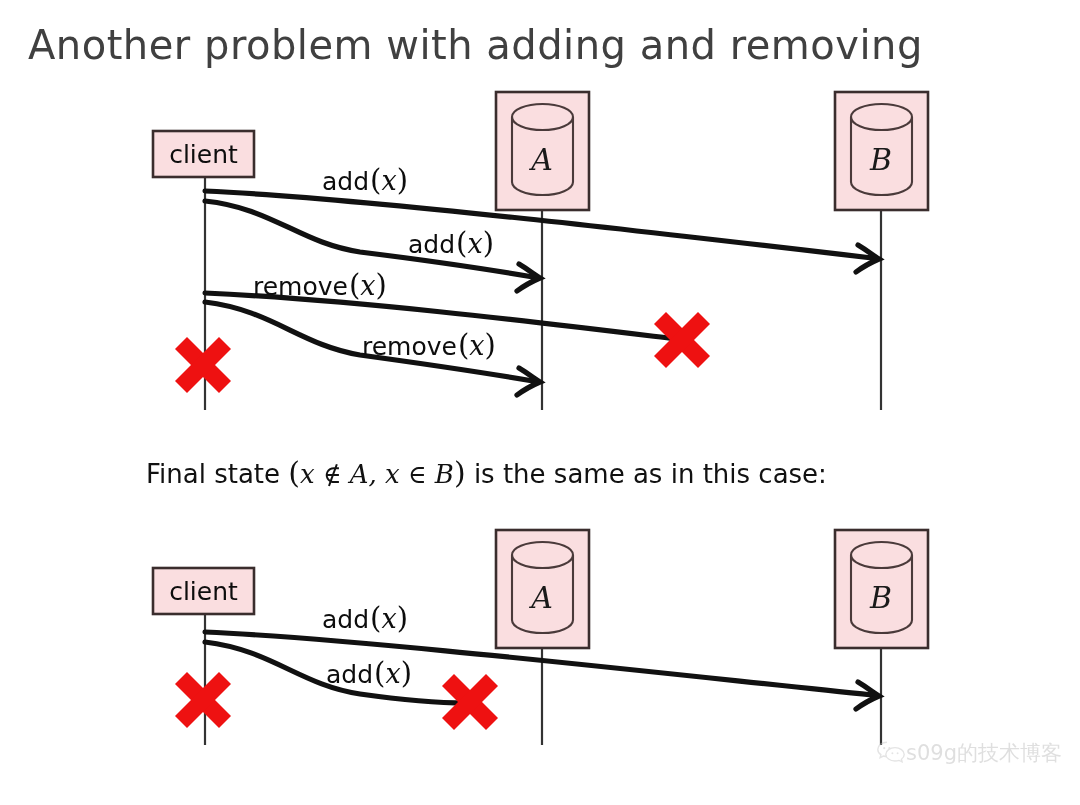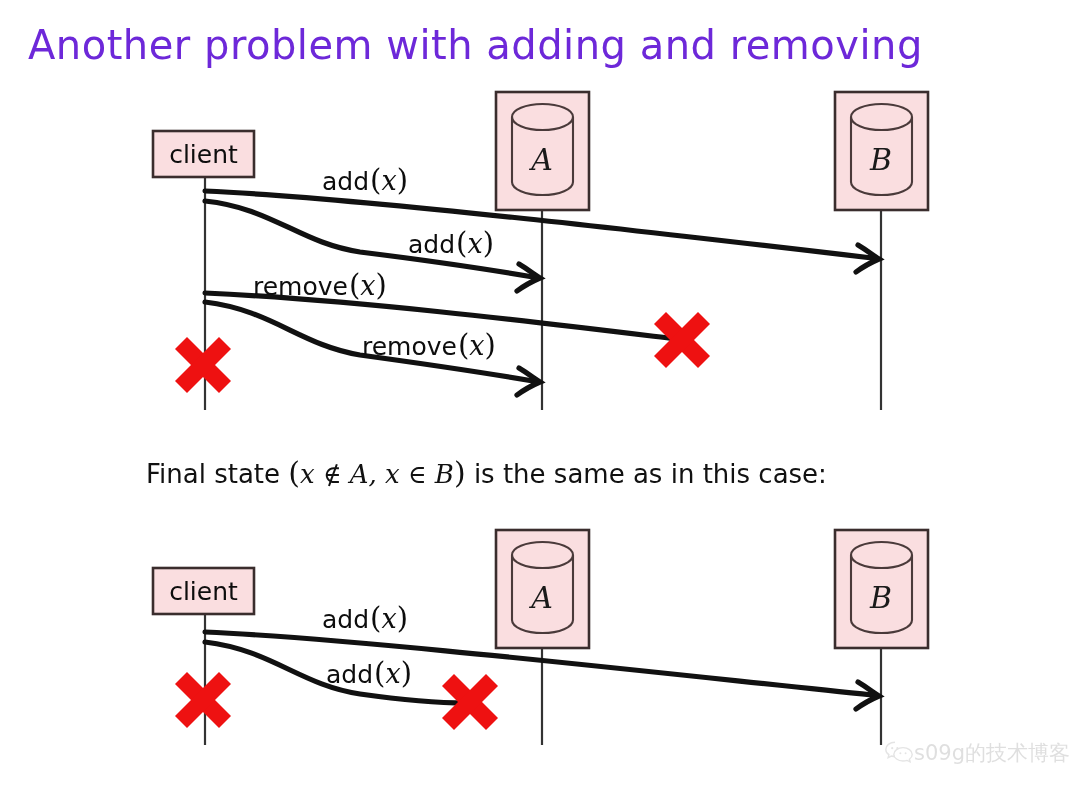--- a/index.html
+++ b/index.html
@@ -18,21 +18,21 @@
     overflow: hidden;
   }
   #slide-title {
     position: absolute;
     left: 28px;
     top: 22px;
     font-family: "DejaVu Sans", sans-serif;
     font-size: 40px;
     font-weight: 400;
     letter-spacing: 0.5px;
-    color: #6d28d9;
+    color: #404040;
     white-space: nowrap;
   }
   .diagram-svg {
     position: absolute;
     left: 0;
     top: 0;
     width: 1080px;
     height: 805px;
   }
   #middle-text {
@@ -82,21 +82,21 @@
     fill: #0d0d0d;
   }
   .msg-paren {
     font-family: "DejaVu Serif", serif;
     font-style: normal;
     font-size: 29px;
     fill: #0d0d0d;
   }
   #watermark {
     position: absolute;
-    right: 10px;
+    right: 18px;
     bottom: 38px;
     display: flex;
     align-items: center;
     gap: 0;
     opacity: 0.45;
   }
   #watermark .wm-text {
     font-family: "DejaVu Sans", sans-serif;
     font-size: 21px;
     color: #b9b9b9;

